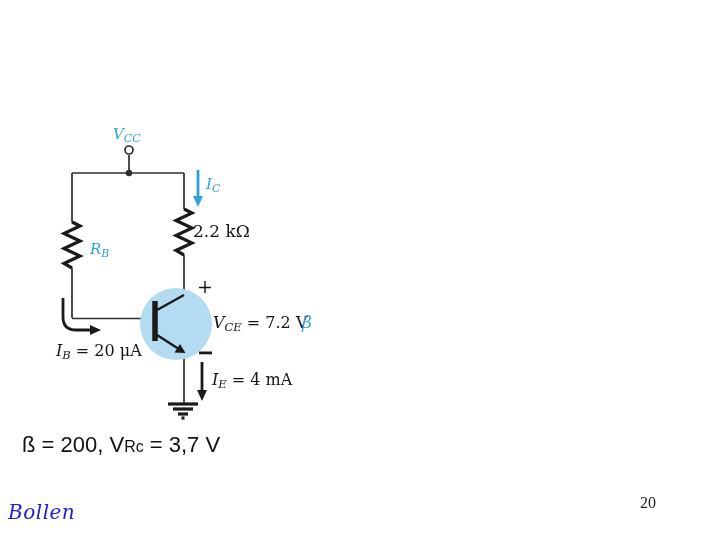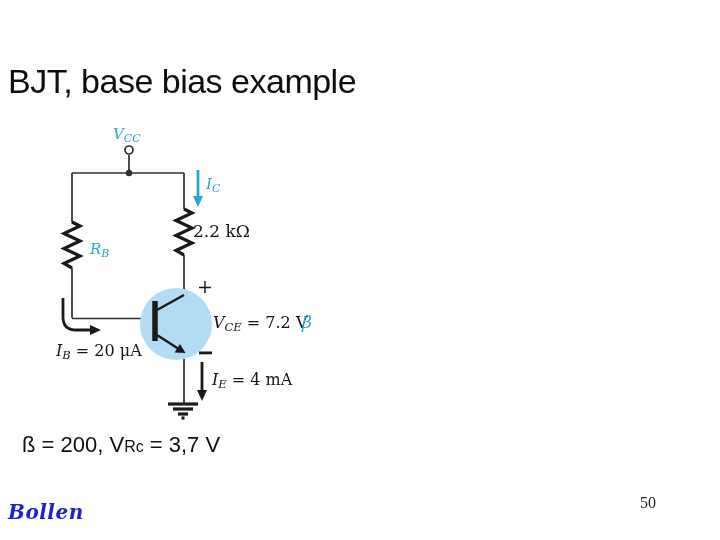--- a/index.html
+++ b/index.html
@@ -8,30 +8,29 @@
   .title{position:absolute;left:8px;top:62px;font-size:34px;letter-spacing:-0.5px;
          color:#0e0e0e;white-space:nowrap;}
   .circuit-svg{position:absolute;left:0;top:0;width:720px;height:540px;}
   svg text{font-family:"DejaVu Serif",serif;fill:#151515;}
   .cyan{fill:#2ea3d5;}
   .it{font-style:italic;}
   .stats{position:absolute;left:22px;top:430px;font-size:22px;color:#101010;
          line-height:30px;white-space:nowrap;}
   .stats .sm{font-size:16px;margin-top:16px;}
   .logo{position:absolute;left:8px;top:500px;font-family:"DejaVu Serif",serif;
-        font-style:italic;font-weight:bold;font-size:20px;color:#2222cc;letter-spacing:0.5px;}
+        font-style:italic;font-weight:normal;font-size:20px;color:#2222cc;letter-spacing:0.5px;}
   .pagenum{position:absolute;left:640px;top:494px;font-family:"Liberation Serif",serif;
            font-size:16px;color:#222222;}
 </style>
 </head>
 <body>
 
 <div class="slide">
 
-  <div class="title">BJT, base bias example</div>
 
   <svg class="circuit-svg" viewBox="0 0 720 540" xmlns="http://www.w3.org/2000/svg">
 
     <path d="M129,155 V173 M72,173 H184 M72,173 V222 M72,268 V318 M72,318.5 H153
              M184,173 V209 M184,255 V295 M184,352 V404" stroke="#2e2e2e" stroke-width="1.7" fill="none"></path>
 
     <circle cx="129" cy="150" r="4" fill="#ffffff" stroke="#2e2e2e" stroke-width="1.7"></circle>
     <circle cx="129" cy="173" r="3.2" fill="#2e2e2e"></circle>
 
     <path d="M72,222 L80,226 L64,233.5 L80,241 L64,248.5 L80,256 L64,263.5 L72,268" stroke="#1a1a1a" stroke-width="3.2" fill="none" stroke-linejoin="miter"></path>
@@ -98,15 +97,15 @@
     <text x="212" y="385" font-size="16">
       <tspan class="it">I</tspan><tspan class="it" dy="3" font-size="11.5">E</tspan><tspan dy="-3"> = 4 mA</tspan>
     </text>
   </svg>
 
   <div class="stats">
     <div><span>ß = 200, V</span><span class="sm">Rc</span><span> = 3,7 V</span></div>
   </div>
 
   <div class="logo">Bollen</div>
-  <div class="pagenum">50</div>
+  <div class="pagenum">20</div>
 
 </div>
 
 </body></html>

